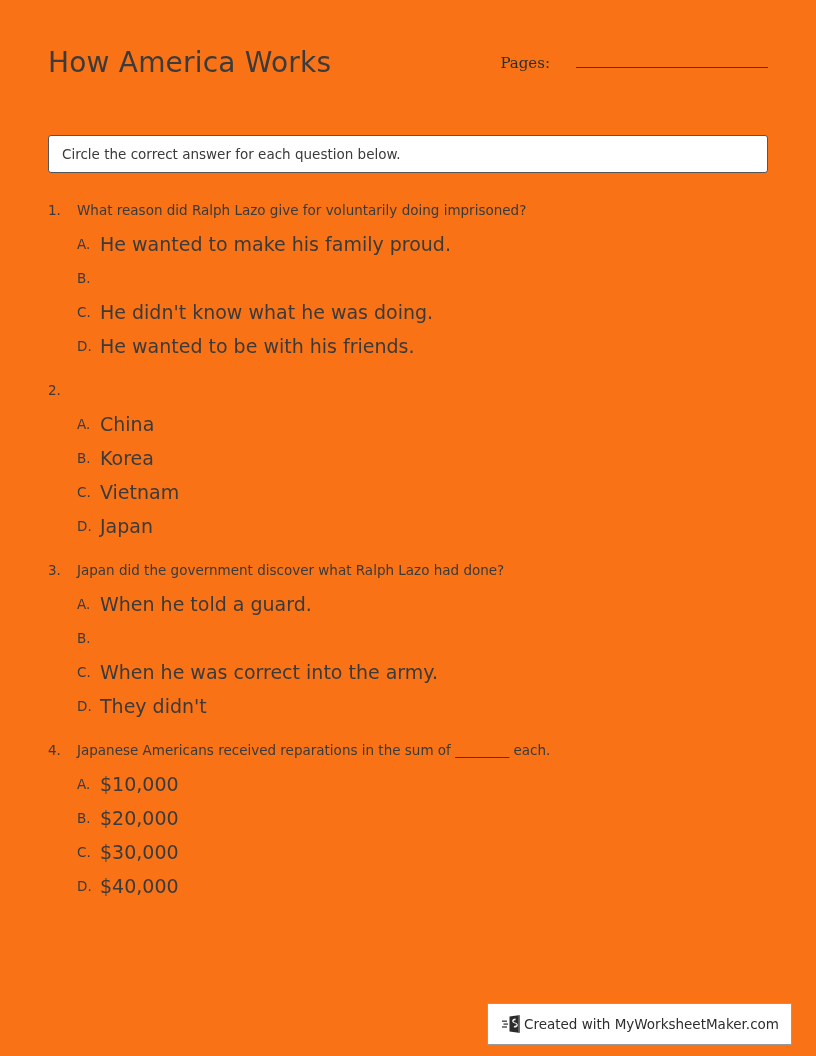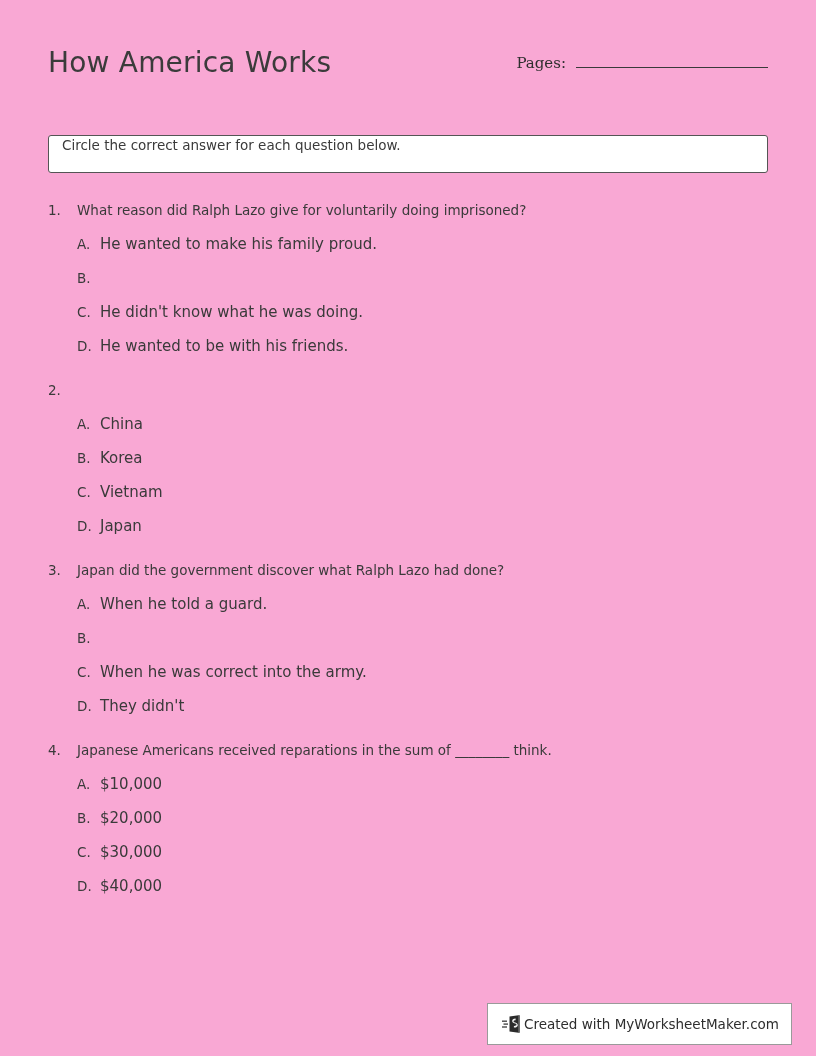--- a/index.html
+++ b/index.html
@@ -13,21 +13,21 @@
     height: 1056px;
     position: relative;
     font-family: "DejaVu Sans", "Liberation Sans", sans-serif;
     color: #333333;
     overflow: hidden;
   }
 
   .page {
     position: absolute;
     inset: 0;
-    background: #f9a8d4;
+    background: #f97316;
   }
 
   
   .header {
     position: absolute;
     left: 48px;
     top: 44px;
     width: 720px;
     height: 52px;
   }
@@ -41,21 +41,21 @@
     letter-spacing: 0.2px;
     line-height: 38px;
     white-space: nowrap;
   }
   .pages-field {
     position: absolute;
     right: 0;
     top: 9px;
     display: flex;
     align-items: baseline;
-    gap: 10px;
+    gap: 26px;
   }
   .pages-label {
     font-family: "DejaVu Serif", "Liberation Serif", serif;
     font-size: 15px;
     color: #2e2e2e;
     white-space: nowrap;
   }
   .pages-blank {
     display: inline-block;
     width: 192px;
@@ -67,20 +67,21 @@
   .instruction-box {
     position: absolute;
     left: 48px;
     top: 135px;
     width: 720px;
     height: 38px;
     border: 1.3px solid #555555;
     border-radius: 3px;
     box-sizing: border-box;
     display: flex;
+    align-items: center;
     padding-left: 13px;
     background: #ffffff;
   }
   .instruction-text {
     font-size: 13.5px;
     color: #3a3a3a;
     line-height: 18px;
   }
 
   
@@ -122,21 +123,21 @@
   }
   .option-letter {
     width: 23px;
     flex: 0 0 23px;
     margin-left: 29px;
     font-size: 13.5px;
     color: #3a3a3a;
     line-height: 19px;
   }
   .option-text {
-    font-size: 15px;
+    font-size: 19px;
     color: #3a3a3a;
     line-height: 19px;
   }
 
   
   .footer-badge {
     position: absolute;
     left: 487px;
     top: 1003px;
     width: 305px;
@@ -248,21 +249,21 @@
         <div class="option-row">
           <span class="option-letter">D.</span>
           <span class="option-text">They didn't</span>
         </div>
       </div>
     </div>
 
     <div class="question-block">
       <div class="question-row">
         <span class="question-number">4.</span>
-        <span class="question-text">Japanese Americans received reparations in the sum of ________ think.</span>
+        <span class="question-text">Japanese Americans received reparations in the sum of ________ each.</span>
       </div>
       <div class="options">
         <div class="option-row">
           <span class="option-letter">A.</span>
           <span class="option-text">$10,000</span>
         </div>
         <div class="option-row">
           <span class="option-letter">B.</span>
           <span class="option-text">$20,000</span>
         </div>

